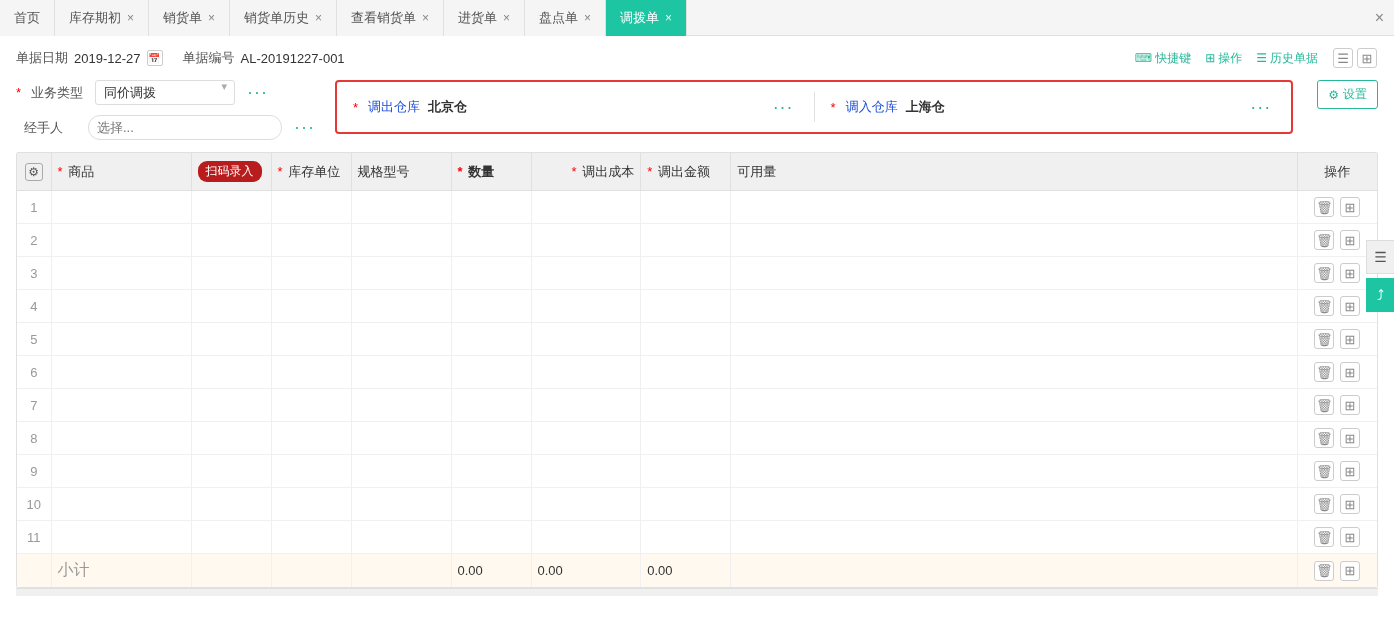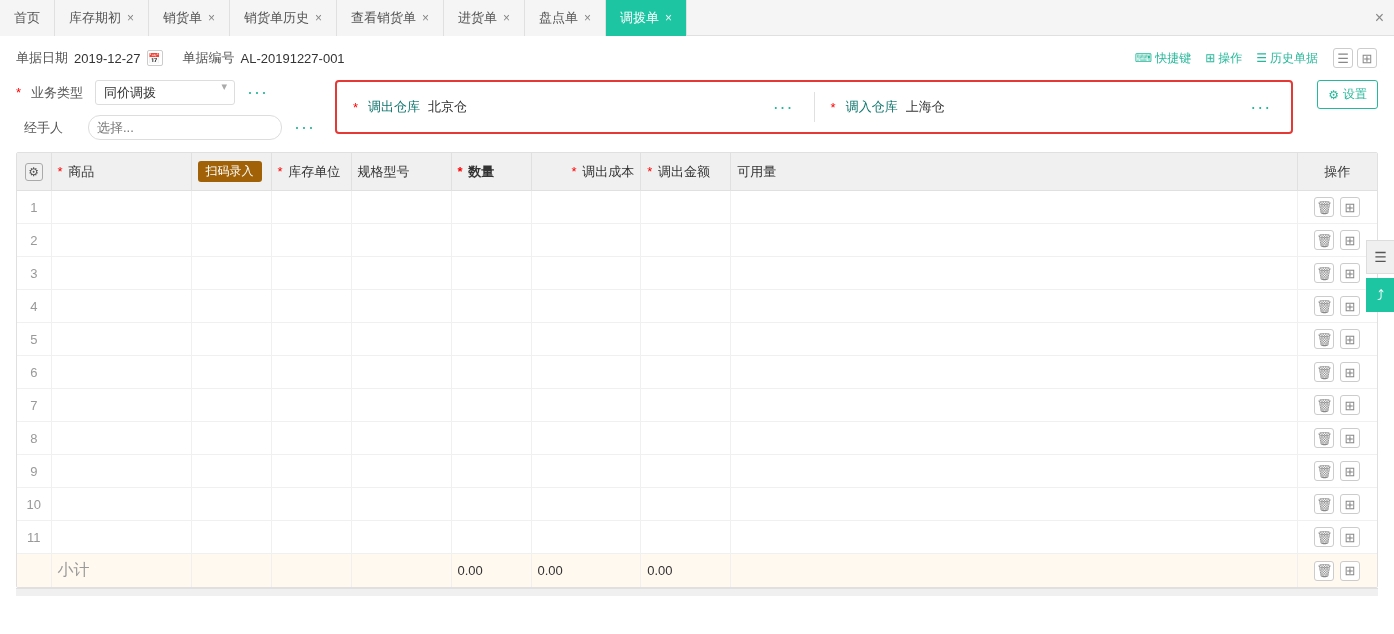--- a/index.html
+++ b/index.html
@@ -163,22 +163,22 @@
       align-items: center;
       gap: 8px;
       flex: 1;
     }
     .warehouse-divider {
       width: 1px;
       height: 30px;
       background: #e0e0e0;
       margin: 0 16px;
     }
-    .warehouse-label { color: #0f766e; }
-    .warehouse-value { color: #333; font-weight: 400; }
+    .warehouse-label { color: #1d4ed8; }
+    .warehouse-value { color: #333; font-weight: 700; }
 
     
     .settings-btn {
       display: flex;
       align-items: center;
       gap: 4px;
       border: 1px solid #26b89a;
       border-radius: 3px;
       padding: 5px 10px;
       cursor: pointer;
@@ -239,24 +239,24 @@
     .col-num { width: 34px; }
     .col-goods { width: 140px; }
     .col-scan { width: 80px; }
     .col-unit { width: 80px; }
     .col-spec { width: 100px; }
     .col-qty { width: 80px; font-weight: bold; }
     .col-cost { width: 80px; padding-left: 40px; }
     .col-amount { width: 90px; }
 
     .scan-btn {
-      background: #a16207;
+      background: #b91c1c;
       color: #fff;
       border: none;
-      border-radius: 3px;
+      border-radius: 9px;
       padding: 2px 8px;
       font-size: 12px;
       cursor: pointer;
     }
     .required-col { color: red; margin-right: 2px; }
 
     .gear-icon-small {
       width: 18px; height: 18px;
       border: 1px solid #aaa;
       border-radius: 3px;

